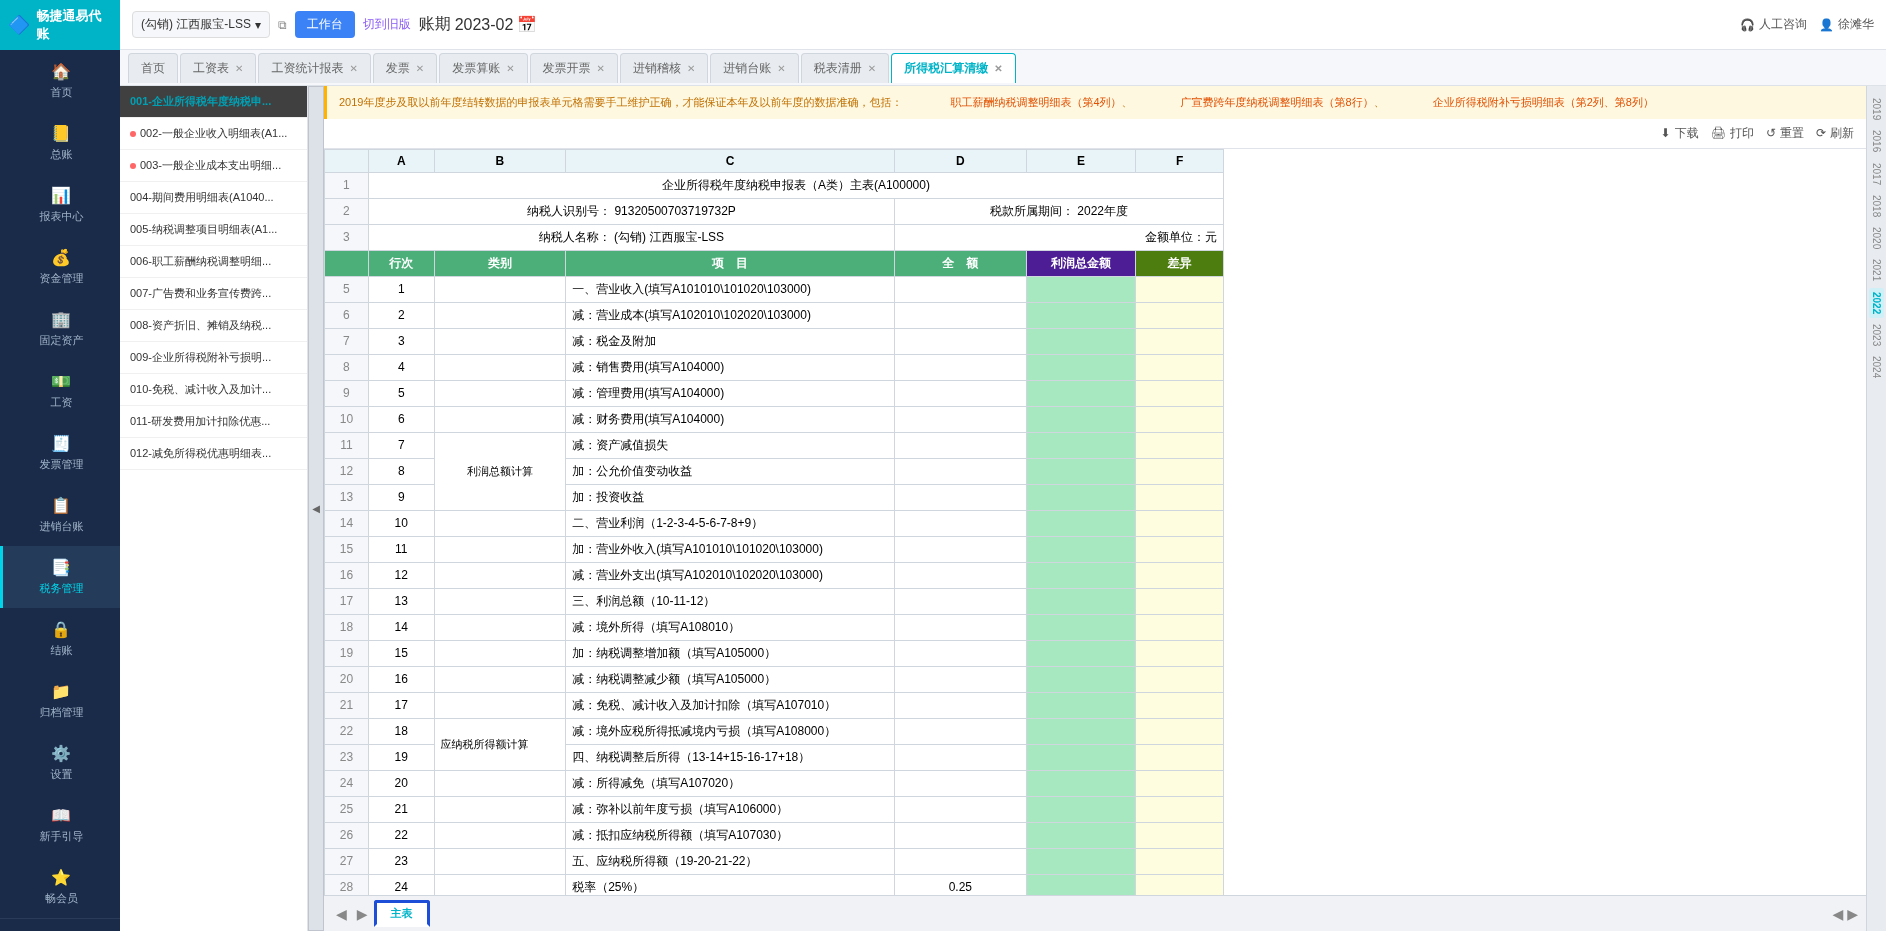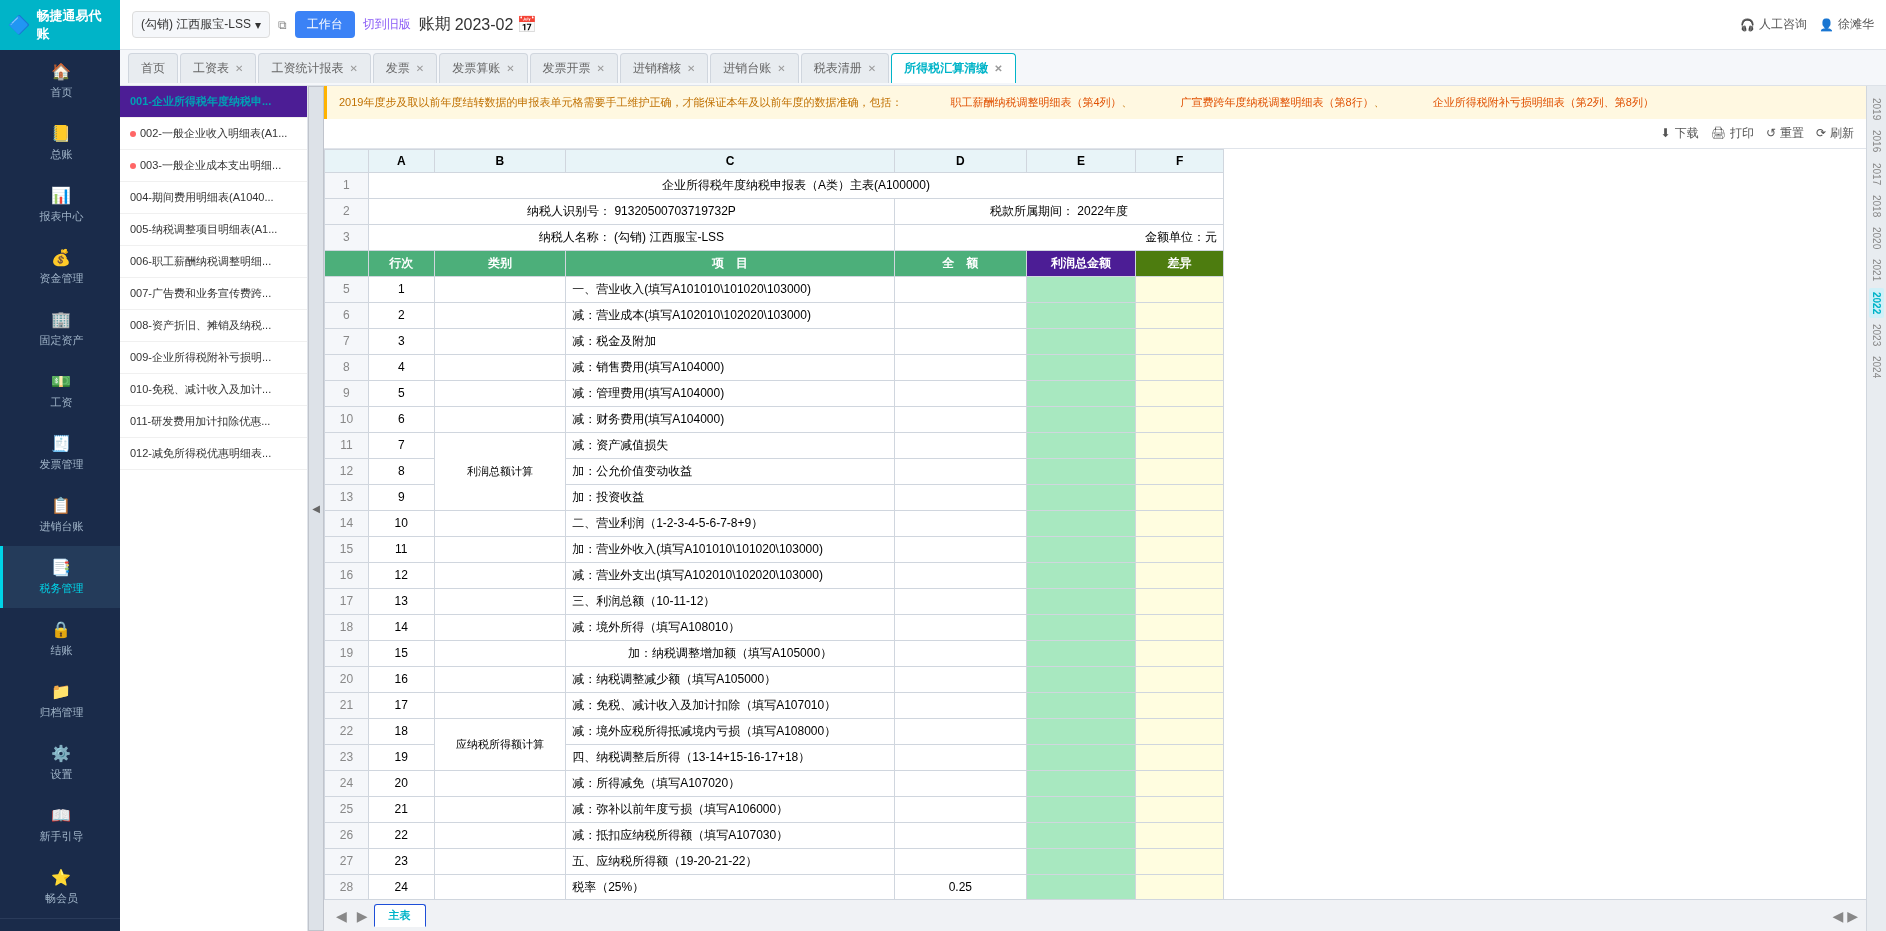--- a/index.html
+++ b/index.html
@@ -35,21 +35,21 @@
     .tab-item { display: flex; align-items: center; gap: 4px; padding: 6px 12px; border-radius: 4px 4px 0 0; font-size: 12px; cursor: pointer; color: #666; background: #e8ecf0; border: 1px solid #d0d6de; border-bottom: none; white-space: nowrap; }
     .tab-item.active { background: #fff; color: #00b4c8; border-color: #00b4c8; font-weight: bold; }
     .tab-close { color: #999; font-size: 10px; margin-left: 2px; }
 
     
     .content-area { flex: 1; display: flex; overflow: hidden; }
 
     
     .left-panel { width: 188px; background: #fff; border-right: 1px solid #e0e4ea; display: flex; flex-direction: column; flex-shrink: 0; overflow-y: auto; }
     .left-panel-item { padding: 8px 10px; font-size: 11px; cursor: pointer; color: #333; border-bottom: 1px solid #f0f0f0; display: flex; align-items: center; gap: 4px; }
-    .left-panel-item.active { background: #4c1d95; color: #00a0b4; font-weight: bold; }
+    .left-panel-item.active { background: #404040; color: #00a0b4; font-weight: bold; }
     .left-panel-item .dot { width: 6px; height: 6px; border-radius: 50%; background: #ff6666; flex-shrink: 0; }
 
     
     .main-content { flex: 1; display: flex; flex-direction: column; overflow: hidden; padding: 0; }
     .warning-banner { background: #fff8e1; border-left: 3px solid #ffb300; padding: 8px 12px; font-size: 11px; color: #c07000; flex-shrink: 0; line-height: 1.5; }
     .warning-banner a, .warning-banner span.link { color: #e05000; cursor: pointer; margin-left: 48px; }
 
     
     .toolbar { display: flex; justify-content: flex-end; align-items: center; gap: 12px; padding: 6px 12px; background: #fff; border-bottom: 1px solid #e0e4ea; flex-shrink: 0; }
     .toolbar-btn { display: flex; align-items: center; gap: 4px; color: #555; cursor: pointer; font-size: 12px; }
@@ -71,21 +71,21 @@
     .cell-green { background: #a8e8c0; }
     .cell-yellow { background: #fffde0; }
 
     
     .right-sidebar { width: 20px; background: #e8ecf0; border-left: 1px solid #d0d6de; display: flex; flex-direction: column; align-items: center; padding-top: 8px; font-size: 10px; color: #888; gap: 2px; flex-shrink: 0; }
     .year-item { writing-mode: vertical-rl; cursor: pointer; padding: 4px 2px; color: #888; font-size: 10px; }
     .year-item.active { color: #00b4c8; background: #d0f0f8; border-radius: 2px; font-weight: bold; }
 
     
     .sheet-tabs { display: flex; align-items: center; gap: 2px; padding: 4px 8px; background: #f0f2f5; border-top: 1px solid #d0d6de; flex-shrink: 0; }
-    .sheet-tab { padding: 3px 14px; background: #e8ecf0; border: 1px solid #1d4ed8; border-radius: 3px 3px 0 0; cursor: pointer; font-size: 11px; color: #555; }
+    .sheet-tab { padding: 3px 14px; background: #e8ecf0; border: 3px solid #1d4ed8; border-radius: 3px 3px 0 0; cursor: pointer; font-size: 11px; color: #555; }
     .sheet-tab.active { background: #fff; color: #00b4c8; border-bottom-color: #fff; font-weight: bold; }
     .sheet-nav { font-size: 14px; cursor: pointer; color: #888; padding: 2px 4px; }
     .nav-arrows { display: flex; align-items: center; gap: 2px; }
 
     
     .spreadsheet-container::-webkit-scrollbar { width: 8px; height: 8px; }
     .spreadsheet-container::-webkit-scrollbar-track { background: #f0f2f5; }
     .spreadsheet-container::-webkit-scrollbar-thumb { background: #c0c4cc; border-radius: 4px; }
 
     .left-panel-wrapper { position: relative; display: flex; }
@@ -482,21 +482,21 @@
                 <td></td>
                 <td style="text-align:left;">减：境外所得（填写A108010）</td>
                 <td></td>
                 <td class="cell-green"></td>
                 <td class="cell-yellow"></td>
               </tr>
               <tr>
                 <td class="row-num">19</td>
                 <td>15</td>
                 <td></td>
-                <td style="text-align:center;">加：纳税调整增加额（填写A105000）</td>
+                <td style="text-align:left;">加：纳税调整增加额（填写A105000）</td>
                 <td></td>
                 <td class="cell-green"></td>
                 <td class="cell-yellow"></td>
               </tr>
               <tr>
                 <td class="row-num">20</td>
                 <td>16</td>
                 <td></td>
                 <td style="text-align:left;">减：纳税调整减少额（填写A105000）</td>
                 <td></td>
@@ -508,21 +508,21 @@
                 <td>17</td>
                 <td></td>
                 <td style="text-align:left;">减：免税、减计收入及加计扣除（填写A107010）</td>
                 <td></td>
                 <td class="cell-green"></td>
                 <td class="cell-yellow"></td>
               </tr>
               <tr>
                 <td class="row-num">22</td>
                 <td>18</td>
-                <td rowspan="2" style="text-align:center; font-size:11px;">应纳税所得额计算</td>
+                <td rowspan="2" style="text-align:left; font-size:11px;">应纳税所得额计算</td>
                 <td style="text-align:left;">减：境外应税所得抵减境内亏损（填写A108000）</td>
                 <td></td>
                 <td class="cell-green"></td>
                 <td class="cell-yellow"></td>
               </tr>
               <tr>
                 <td class="row-num">23</td>
                 <td>19</td>
                 <td style="text-align:left;">四、纳税调整后所得（13-14+15-16-17+18）</td>
                 <td></td>

